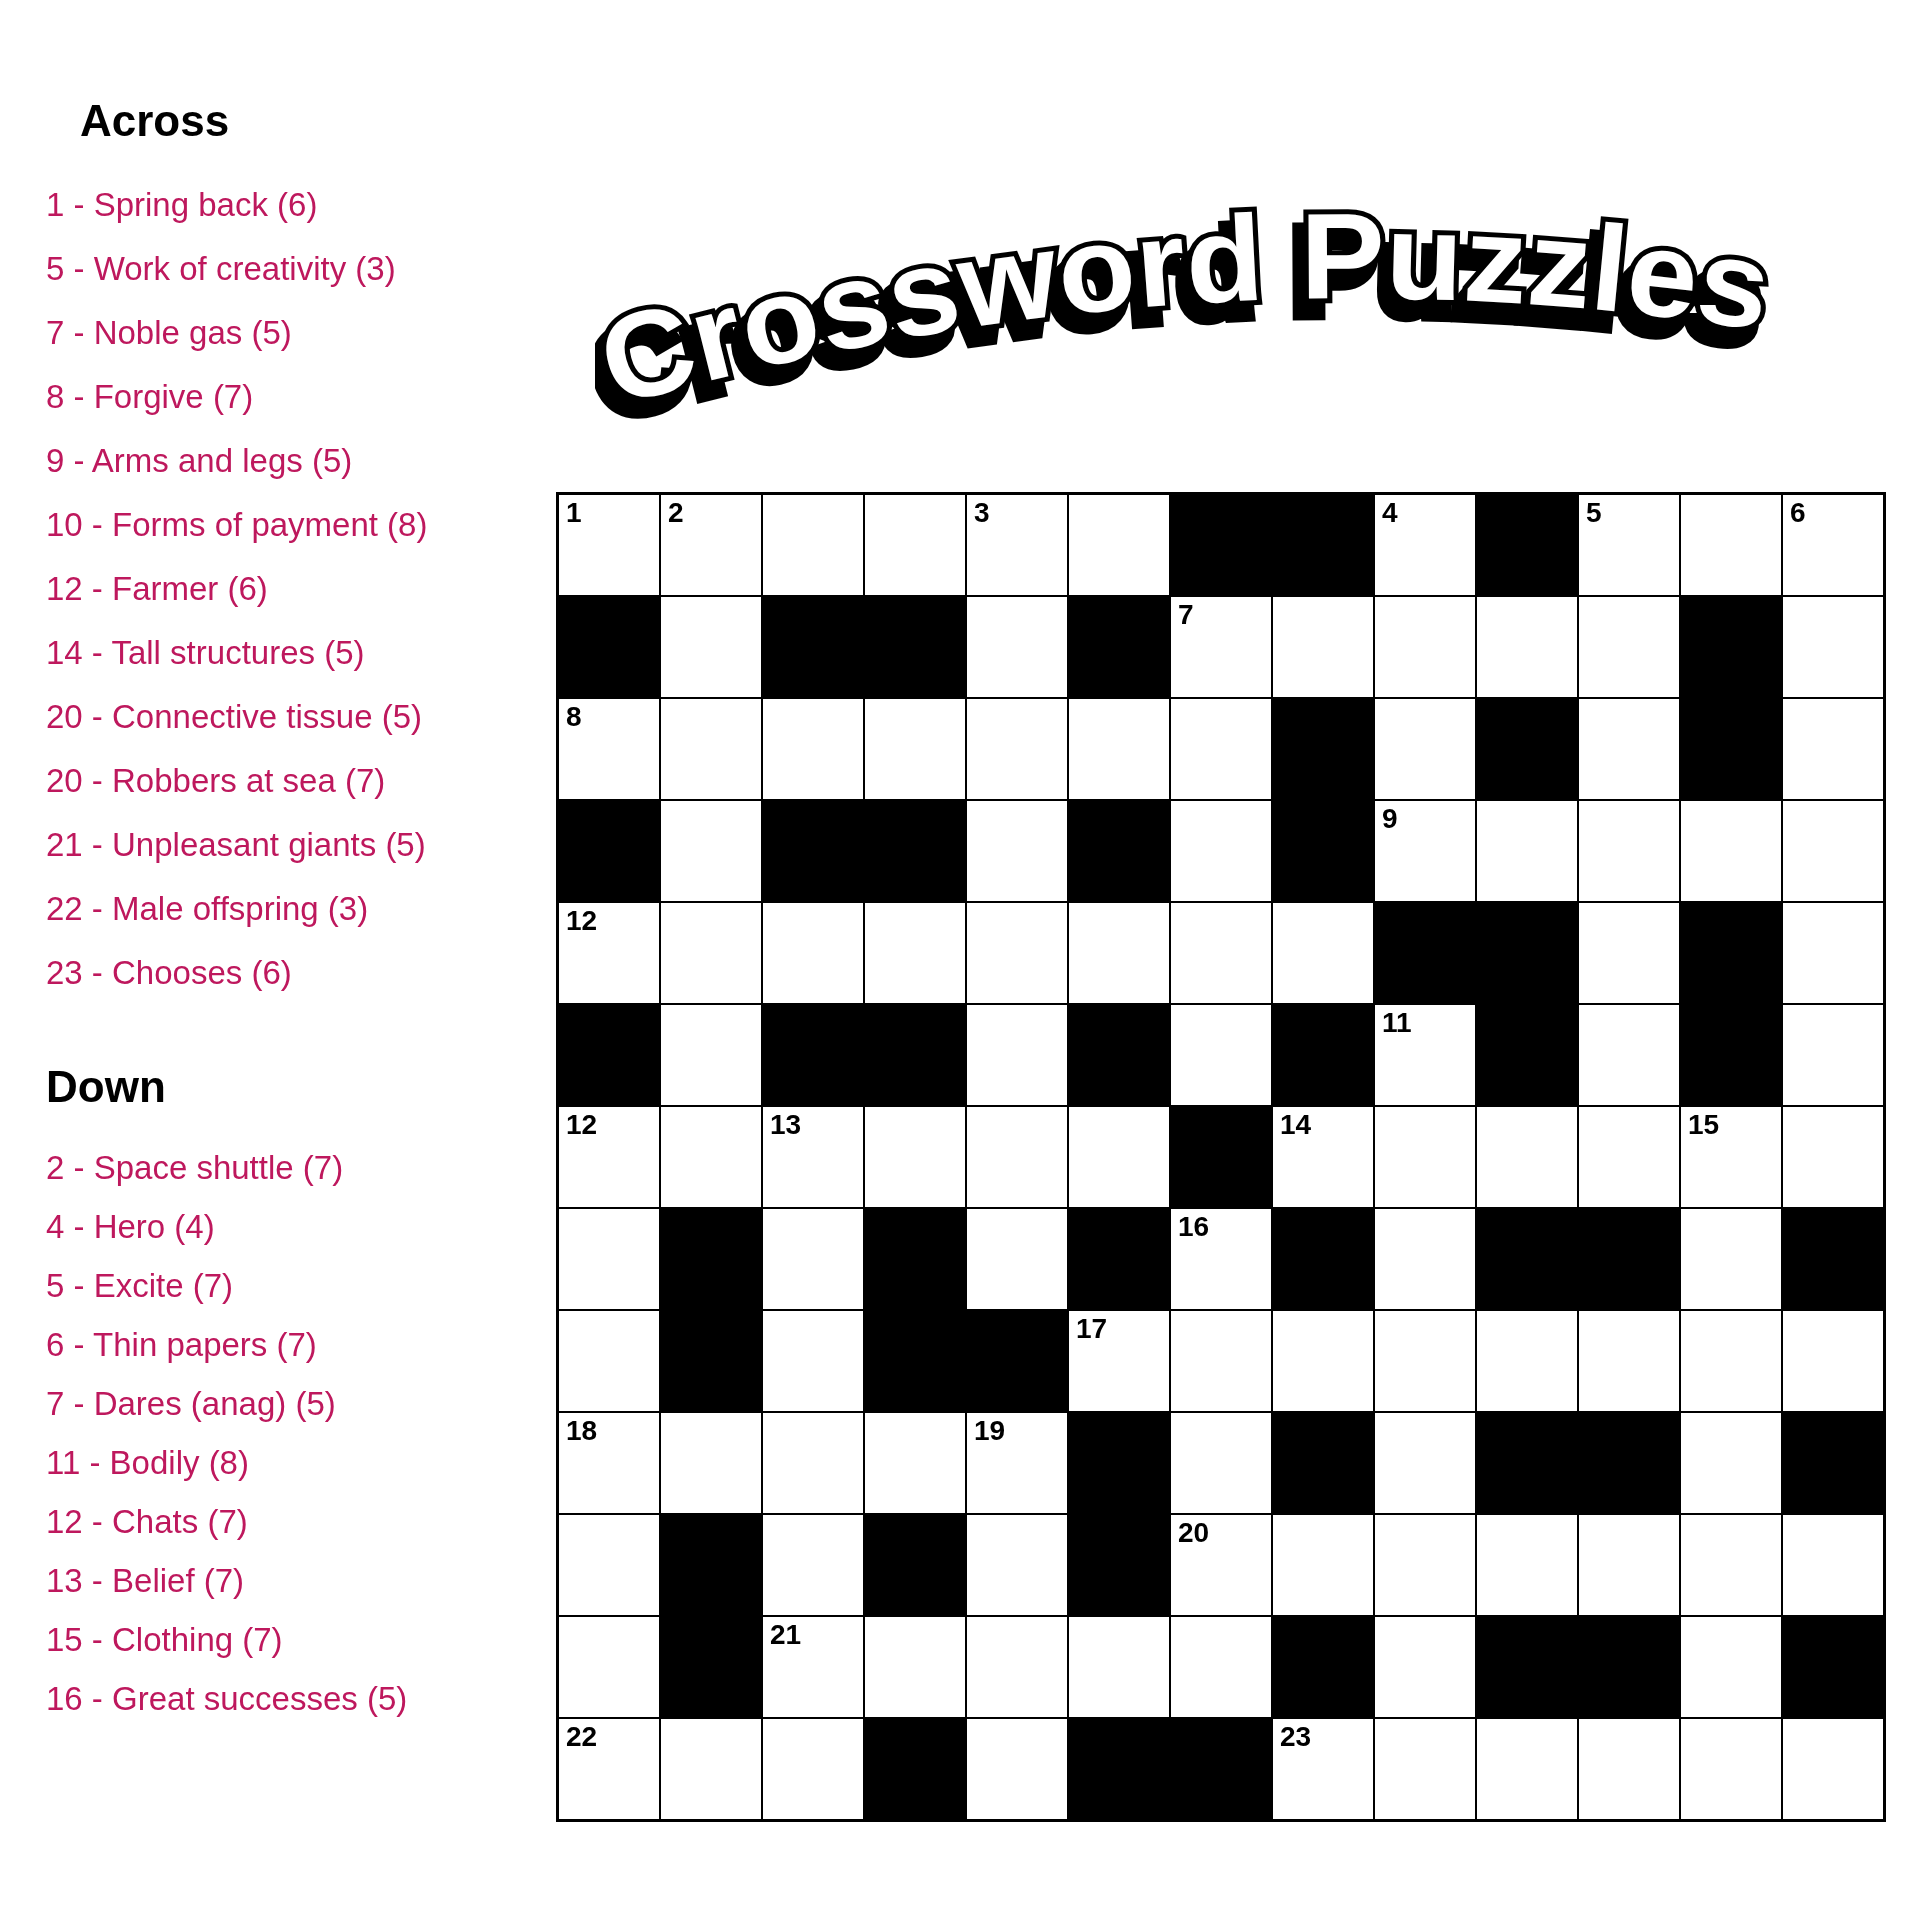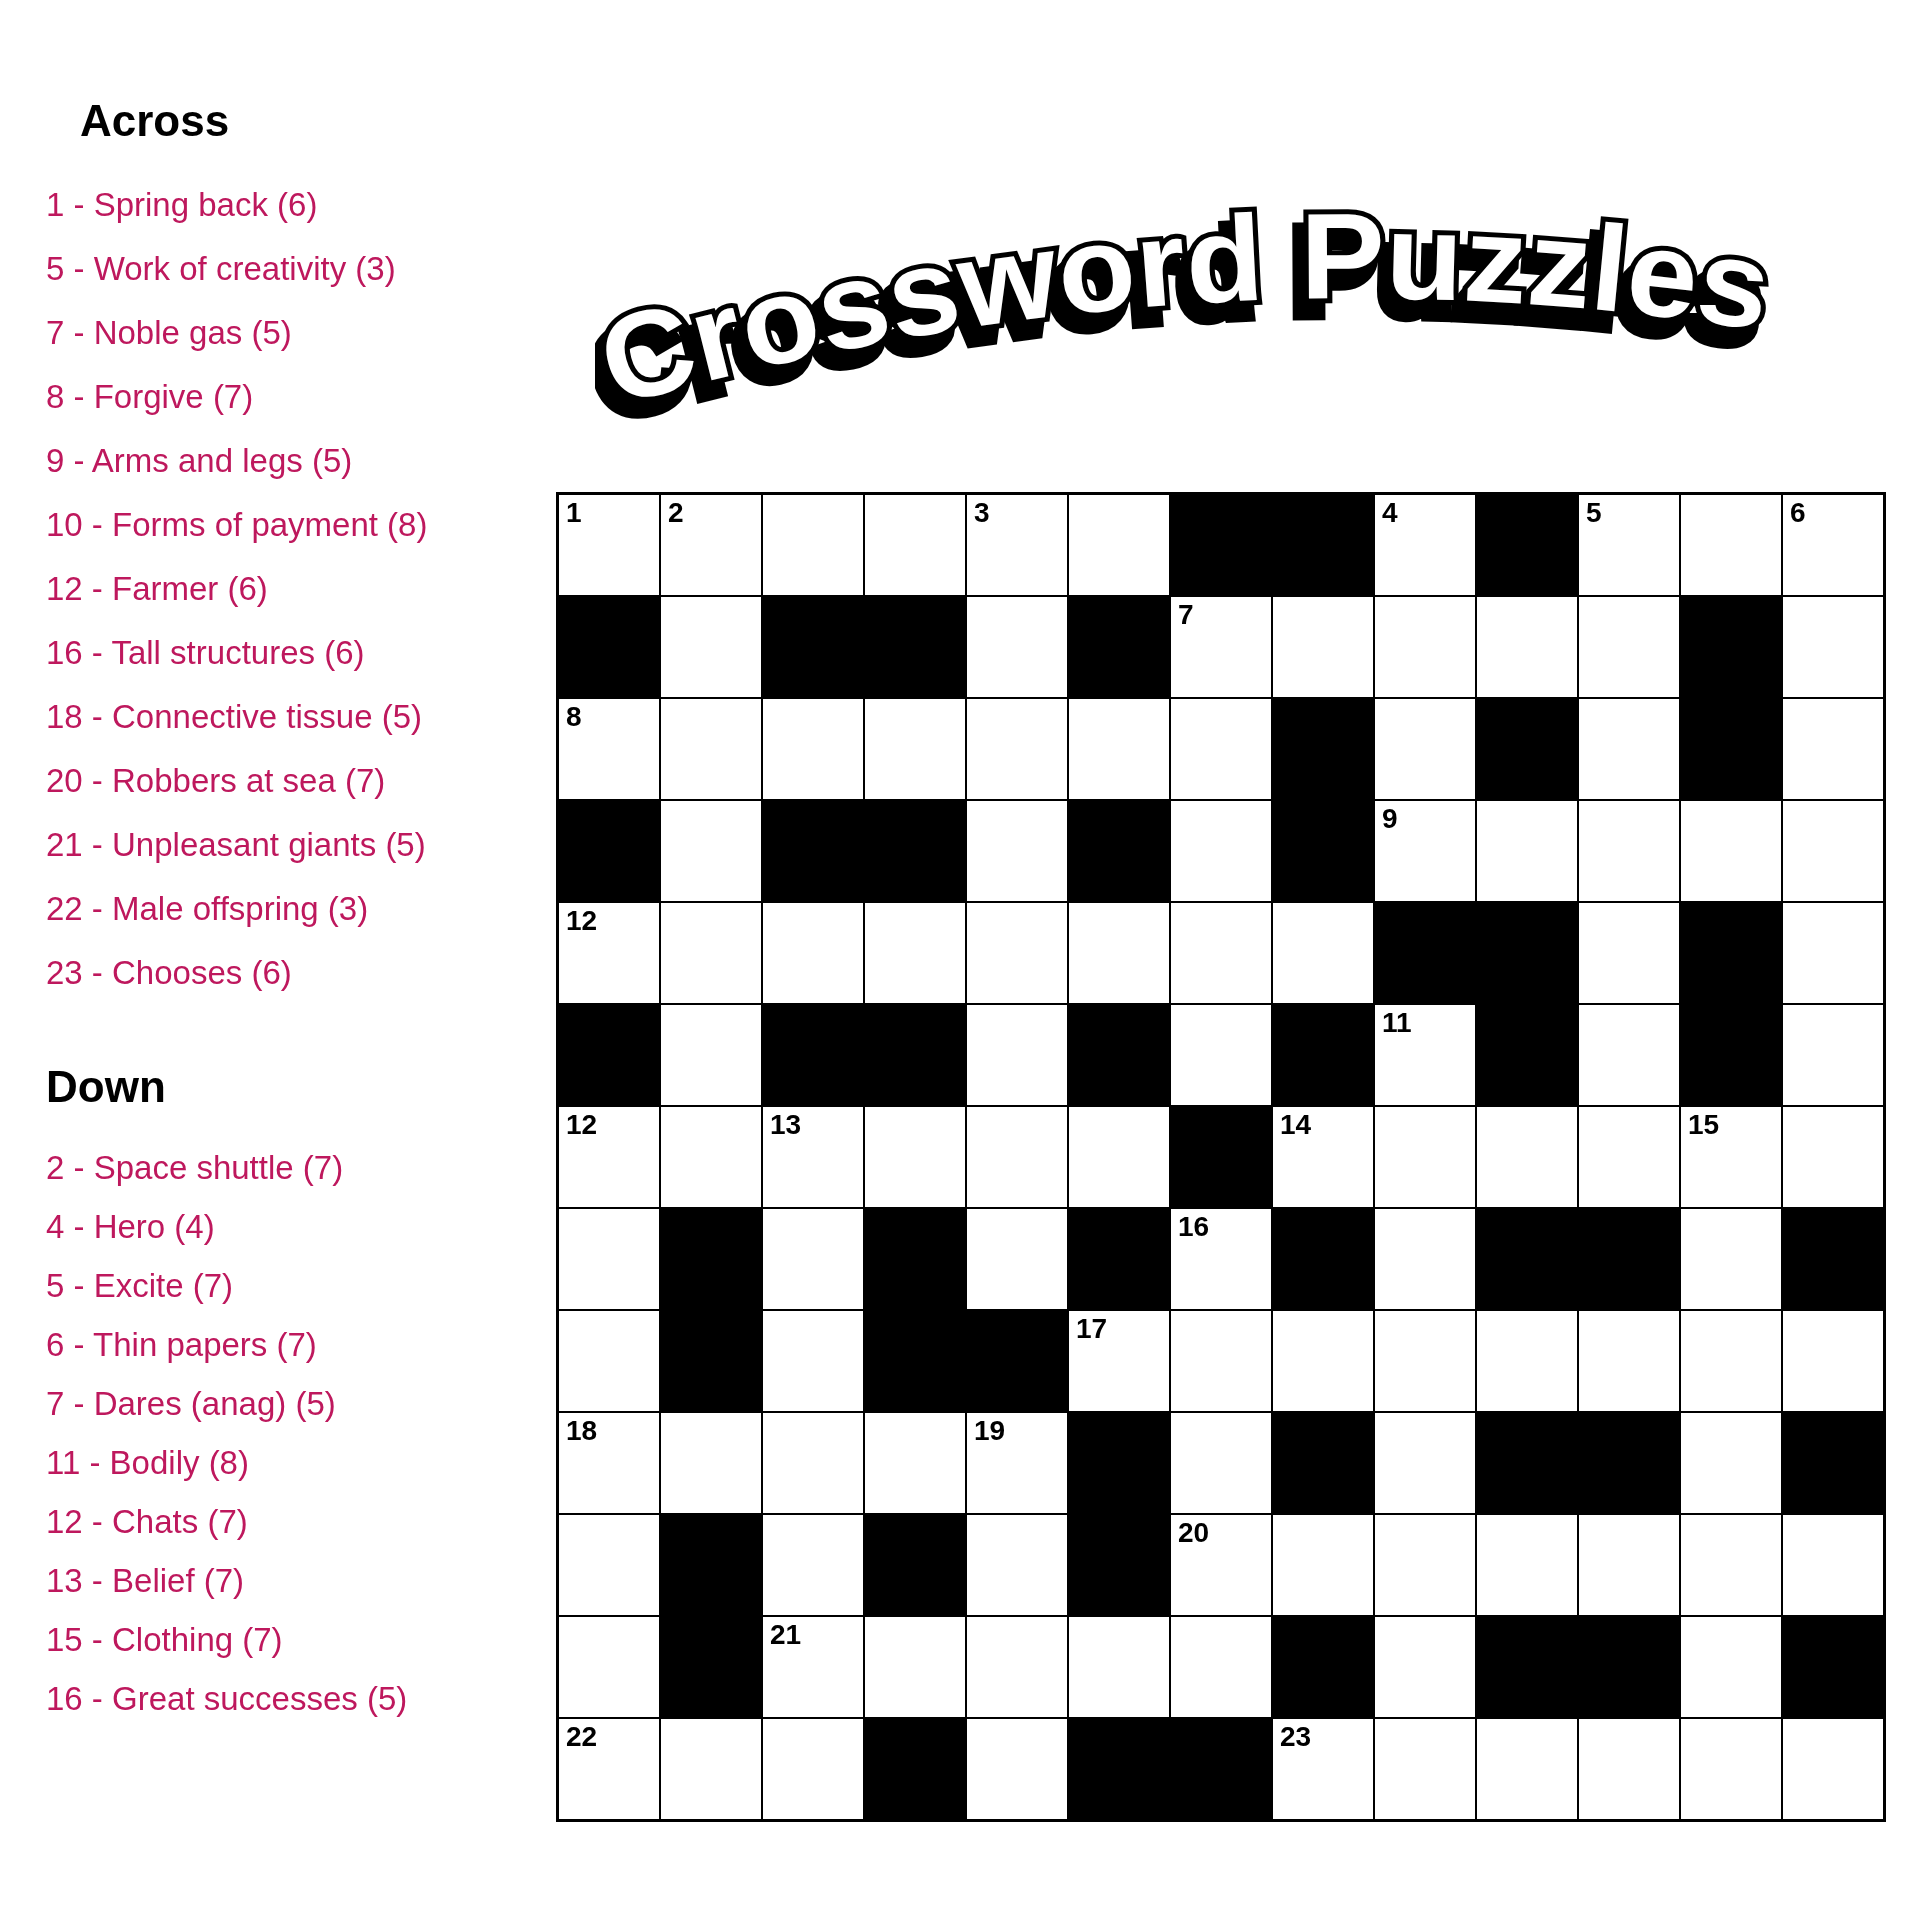--- a/index.html
+++ b/index.html
@@ -72,22 +72,22 @@
   <div class="clue-section across">
     <h2 class="clue-heading">Across</h2>
     <div>
         <div class="clue">1 - Spring back (6)</div>
         <div class="clue">5 - Work of creativity (3)</div>
         <div class="clue">7 - Noble gas (5)</div>
         <div class="clue">8 - Forgive (7)</div>
         <div class="clue">9 - Arms and legs (5)</div>
         <div class="clue">10 - Forms of payment (8)</div>
         <div class="clue">12 - Farmer (6)</div>
-        <div class="clue">16 - Tall structures (6)</div>
-        <div class="clue">18 - Connective tissue (5)</div>
+        <div class="clue">14 - Tall structures (5)</div>
+        <div class="clue">20 - Connective tissue (5)</div>
         <div class="clue">20 - Robbers at sea (7)</div>
         <div class="clue">21 - Unpleasant giants (5)</div>
         <div class="clue">22 - Male offspring (3)</div>
         <div class="clue">23 - Chooses (6)</div>
       </div>
   </div>
 
   <div class="clue-section down">
     <h2 class="clue-heading">Down</h2>
     <div>

